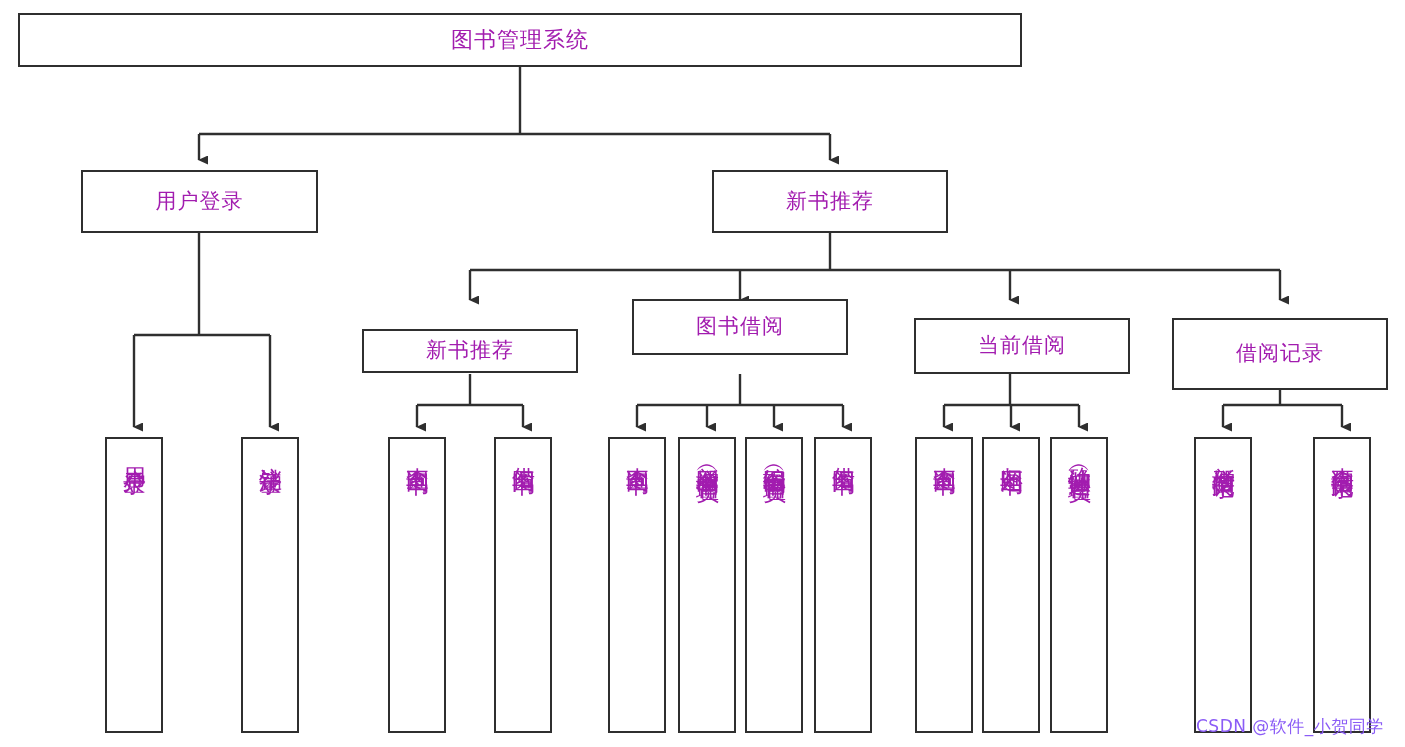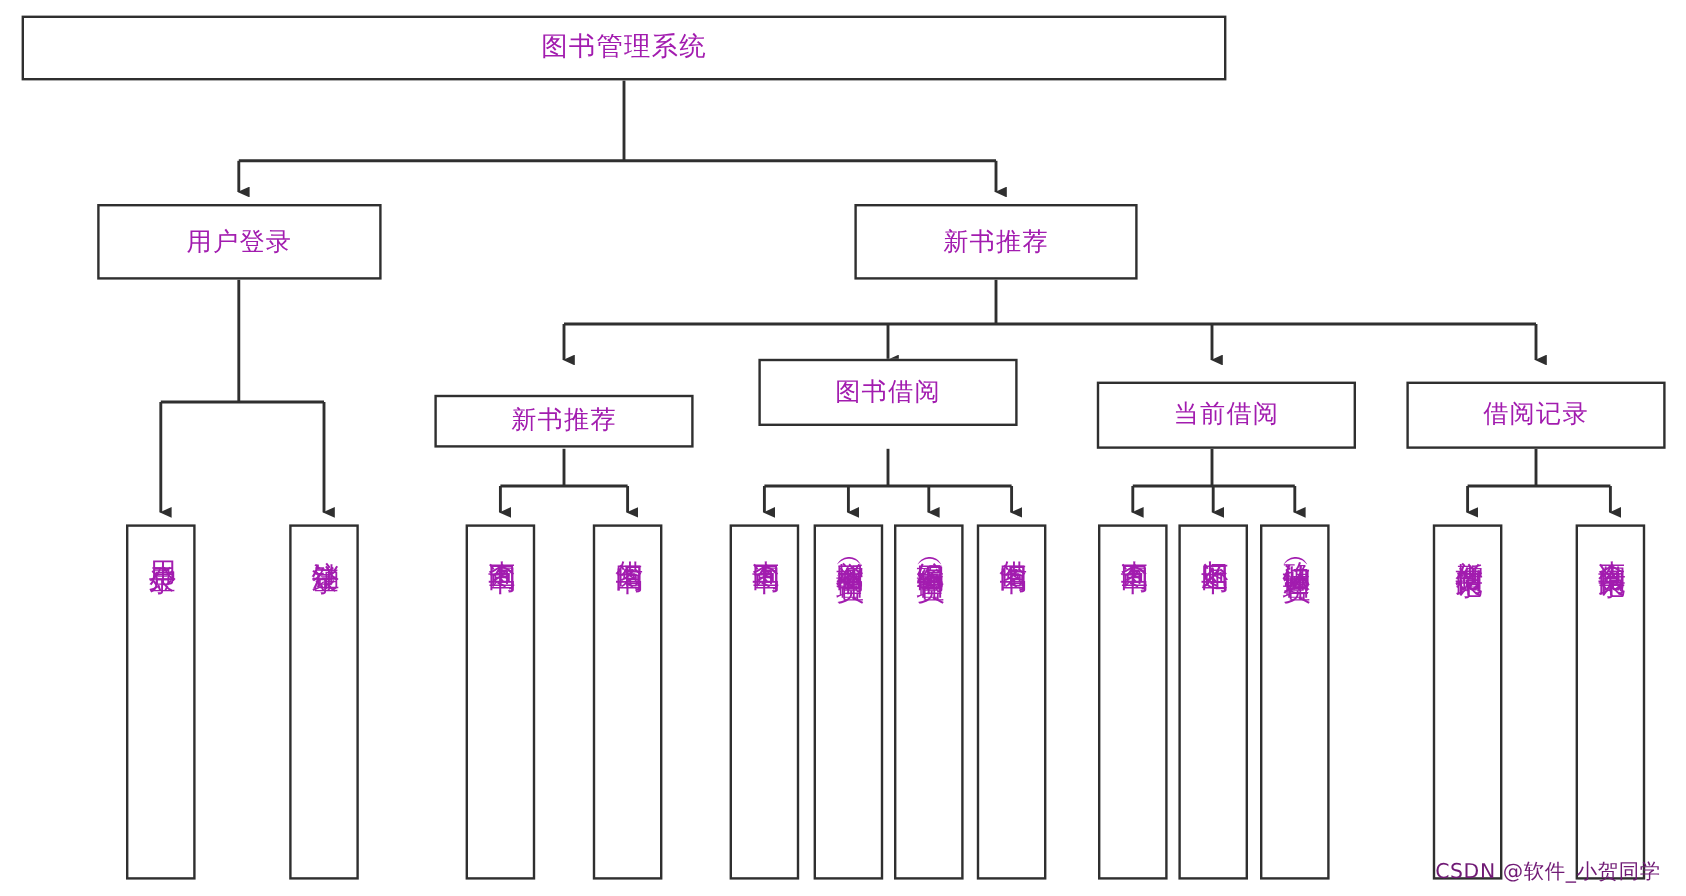--- a/index.html
+++ b/index.html
@@ -47,21 +47,21 @@
     text-orientation:upright;
     font-size:23px;
     line-height:1.12;
     letter-spacing:2px;
     white-space:nowrap;
   }
   #root .label{ font-size:22px; }
   .watermark{
     position:absolute;
     font-size:17px;
-    color:#701a75;
+    color:#8b5cf6;
     letter-spacing:0.5px;
     white-space:nowrap;
     user-select:none;
   }
 </style>
 </head>
 <body>
 
 <div id="canvas">
 
@@ -128,21 +128,21 @@
 
   <div class="node horiz" style="left:362px; top:329px; width:216px; height:44px;">
     <span class="label">新书推荐</span>
   </div>
   <div class="node horiz" style="left:632px; top:299px; width:216px; height:56px;">
     <span class="label">图书借阅</span>
   </div>
   <div class="node horiz" style="left:902px; top:318px; width:216px; height:56px;margin-left:12px;">
     <span class="label">当前借阅</span>
   </div>
-  <div class="node horiz" style="left:1172px; top:318px; width:216px; height:56px;align-items:center;">
+  <div class="node horiz" style="left:1172px; top:318px; width:216px; height:72px;align-items:center;">
     <span class="label">借阅记录</span>
   </div>
 
   <div class="node vert" style="left:105px; top:437px; width:58px; height:296px;">
     <span class="label">用户登录</span>
   </div>
   <div class="node vert" style="left:241px; top:437px; width:58px; height:296px;">
     <span class="label">注销登录</span>
   </div>
 

